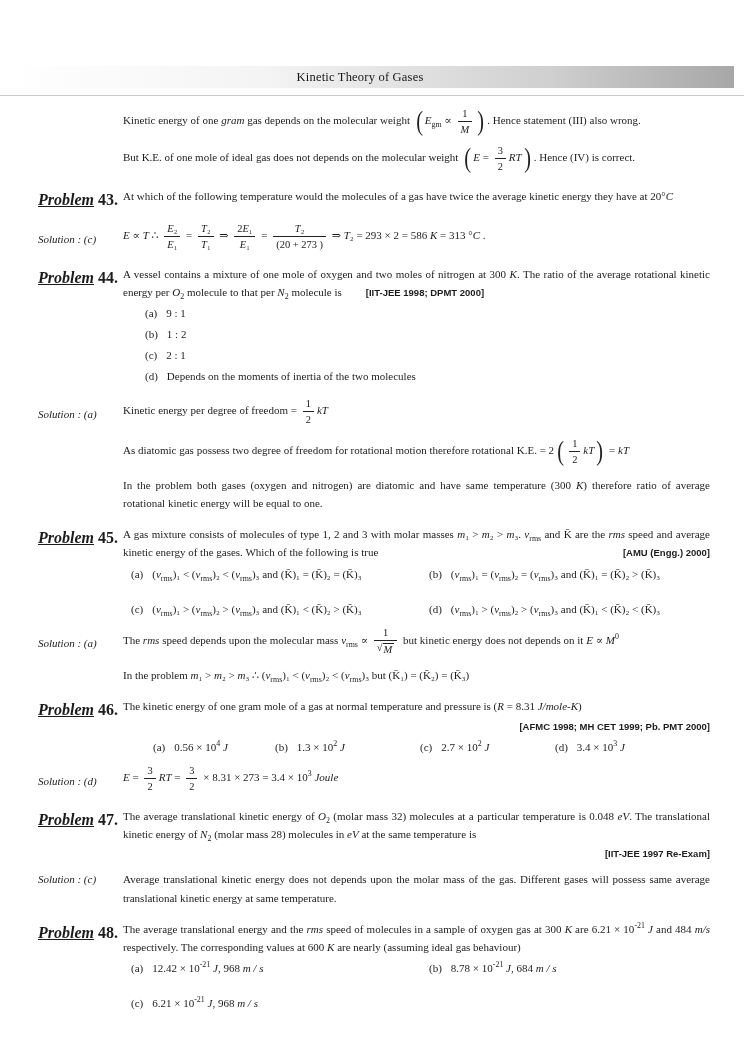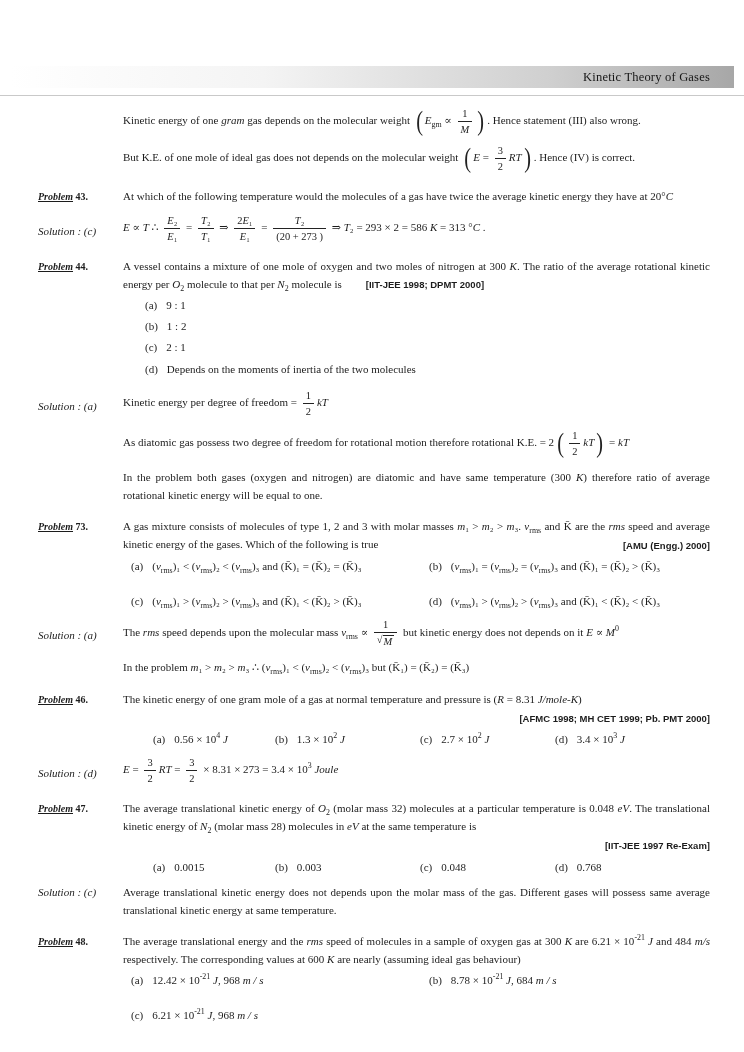--- a/index.html
+++ b/index.html
@@ -7,29 +7,29 @@
     width:744px;min-height:1052px;
     font-family:"Liberation Serif","DejaVu Serif",serif;
     color:#1c1c1c;font-size:11px;line-height:1.65;
     -webkit-font-smoothing:antialiased;
   }
   .page{width:744px;box-sizing:border-box;padding:66px 34px 80px 38px;}
   
   .header-bar{
     height:22px;margin-left:-28px;margin-right:-24px;
     background:linear-gradient(90deg,#ffffff 0%,#f4f4f4 35%,#cfcfcf 75%,#a7a7a7 100%);
-    display:flex;align-items:center;justify-content:flex-end;
+    display:flex;align-items:center;justify-content:center;
     padding-right:24px;font-size:12.5px;letter-spacing:.2px;color:#161616;
   }
   .header-rule{border-top:1px solid #c9c9c9;margin:7px -34px 10px -38px;}
   
   .row{display:grid;grid-template-columns:85px 1fr;align-items:start;}
   .intro-line{margin-left:85px;margin-bottom:6px;text-align:left;}
   .problem{margin-top:13px;}
-  .problem-label{font-size:10px;font-style:italic;font-weight:bold;white-space:nowrap;}
+  .problem-label{font-size:16px;font-style:italic;font-weight:bold;white-space:nowrap;}
   .plabel-word{text-decoration:underline;}
   .plabel-num{font-style:normal;}
   .solution-label{font-style:italic;white-space:nowrap;}
   .tall-first .solution-label{display:inline-block;padding-top:9px;}
   .question{text-align:justify;}
   .citation{font-family:"Liberation Sans","DejaVu Sans",sans-serif;font-weight:bold;font-size:9.5px;white-space:nowrap;}
   .citation.inline{margin-left:24px;}
   .citation-line{text-align:right;margin:1px 0 1px 0;}
   .citation-line.overlap{margin-top:-18px;margin-bottom:2px;}
   
@@ -132,21 +132,21 @@
                 <span class="par">)</span>
               </span> = <em>kT</em></div>
             <div class="sol-line">In the problem both gases (oxygen and nitrogen) are diatomic and have same temperature (300 <em>K</em>) therefore ratio of average rotational kinetic energy will be equal to one.</div>
           </div>
     </div>
   </section>
 
   <section class="problem">
     <div class="row q-row">
       <div class="label-col">
-        <span class="problem-label"><span class="plabel-word">Problem</span> <span class="plabel-num">73.</span></span>
+        <span class="problem-label"><span class="plabel-word">Problem</span> <span class="plabel-num">45.</span></span>
       </div>
       <div class="content-col">
         <div class="question">A gas mixture consists of molecules of type 1, 2 and 3 with molar masses <em>m</em>₁ &gt; <em>m</em>₂ &gt; <em>m</em>₃. <em>v</em><sub>rms</sub> and K̄ are the <em>rms</em> speed and average kinetic energy of the gases. Which of the following is true</div>
         <div class="citation-line overlap"><span class="citation">[AMU (Engg.) 2000]</span></div>
         <div class="options lay-grid2">
               <span class="opt"><span class="opt-letter">(a)</span><span class="opt-text">(<em>v</em><sub>rms</sub>)₁ &lt; (<em>v</em><sub>rms</sub>)₂ &lt; (<em>v</em><sub>rms</sub>)₃ and (K̄)₁ = (K̄)₂ = (K̄)₃</span></span>
               <span class="opt"><span class="opt-letter">(b)</span><span class="opt-text">(<em>v</em><sub>rms</sub>)₁ = (<em>v</em><sub>rms</sub>)₂ = (<em>v</em><sub>rms</sub>)₃ and (K̄)₁ = (K̄)₂ &gt; (K̄)₃</span></span>
               <span class="opt"><span class="opt-letter">(c)</span><span class="opt-text">(<em>v</em><sub>rms</sub>)₁ &gt; (<em>v</em><sub>rms</sub>)₂ &gt; (<em>v</em><sub>rms</sub>)₃ and (K̄)₁ &lt; (K̄)₂ &gt; (K̄)₃</span></span>
               <span class="opt"><span class="opt-letter">(d)</span><span class="opt-text">(<em>v</em><sub>rms</sub>)₁ &gt; (<em>v</em><sub>rms</sub>)₂ &gt; (<em>v</em><sub>rms</sub>)₃ and (K̄)₁ &lt; (K̄)₂ &lt; (K̄)₃</span></span>
             </div>
@@ -193,26 +193,20 @@
   </section>
 
   <section class="problem">
     <div class="row q-row">
       <div class="label-col">
         <span class="problem-label"><span class="plabel-word">Problem</span> <span class="plabel-num">47.</span></span>
       </div>
       <div class="content-col">
         <div class="question">The average translational kinetic energy of <em>O</em><sub>2</sub> (molar mass 32) molecules at a particular temperature is 0.048 <em>eV</em>. The translational kinetic energy of <em>N</em><sub>2</sub> (molar mass 28) molecules in <em>eV</em> at the same temperature is</div>
         <div class="citation-line"><span class="citation">[IIT-JEE 1997 Re-Exam]</span></div>
-        <div class="options lay-row">
-              <span class="opt"><span class="opt-letter">(a)</span><span class="opt-text">0.0015</span></span>
-              <span class="opt"><span class="opt-letter">(b)</span><span class="opt-text">0.003</span></span>
-              <span class="opt"><span class="opt-letter">(c)</span><span class="opt-text">0.048</span></span>
-              <span class="opt"><span class="opt-letter">(d)</span><span class="opt-text">0.768</span></span>
-            </div>
       </div>
     </div>
     <div class="row s-row">
       <div class="label-col">
         <span class="solution-label">Solution : (c)</span>
       </div>
       <div class="content-col solution-content">
             <div class="sol-line">Average translational kinetic energy does not depends upon the molar mass of the gas. Different gases will possess same average translational kinetic energy at same temperature.</div>
           </div>
     </div>

